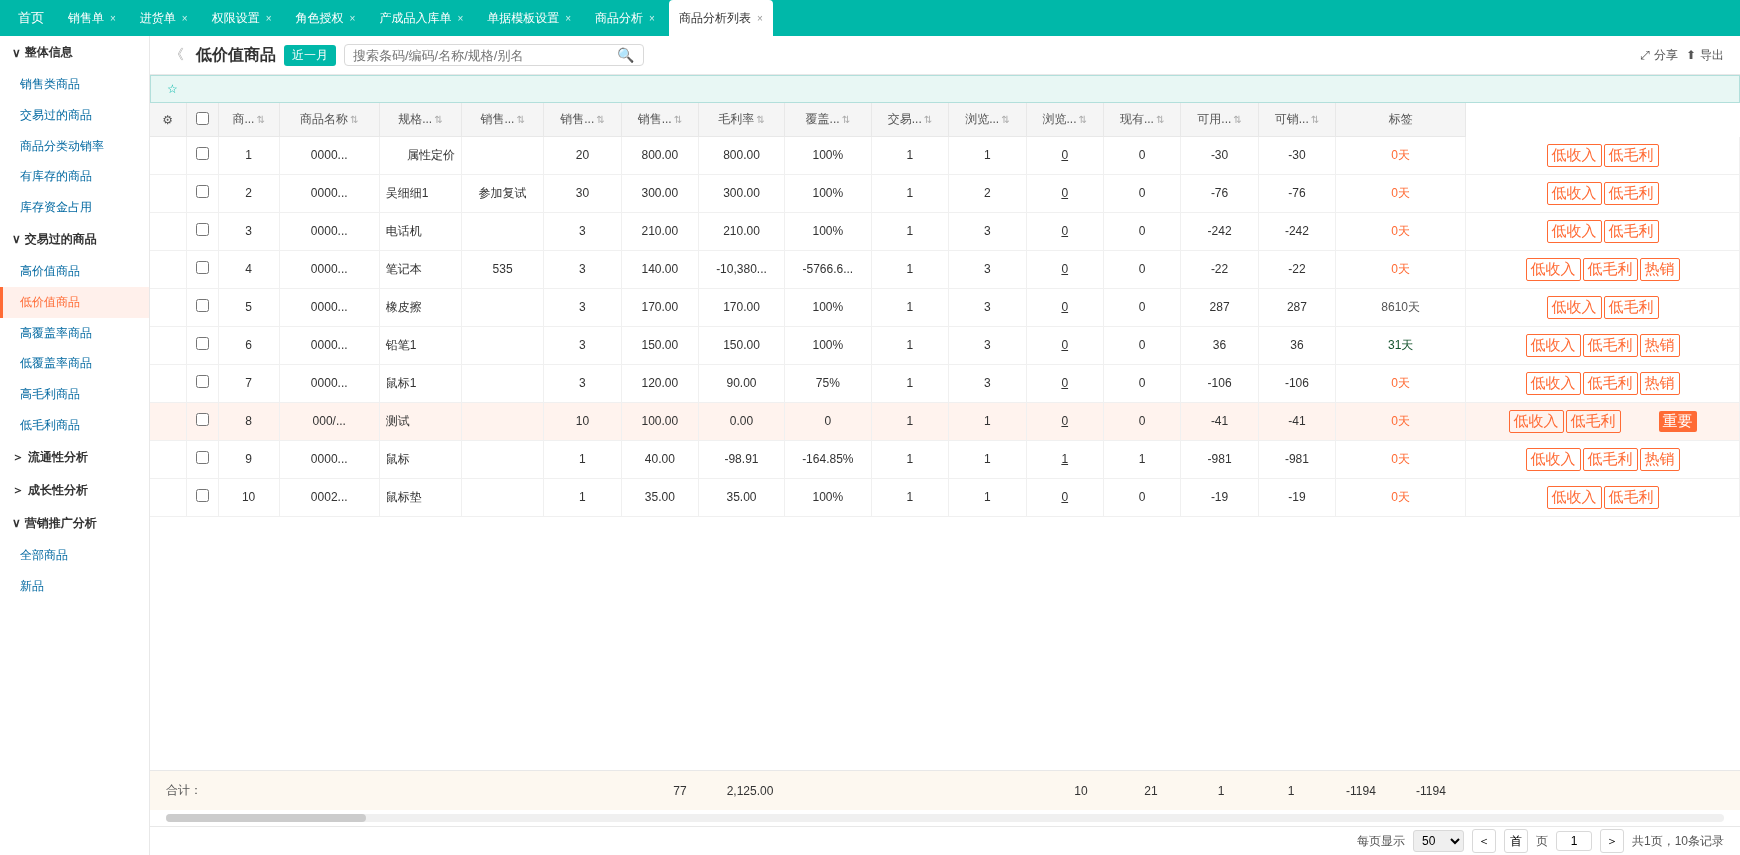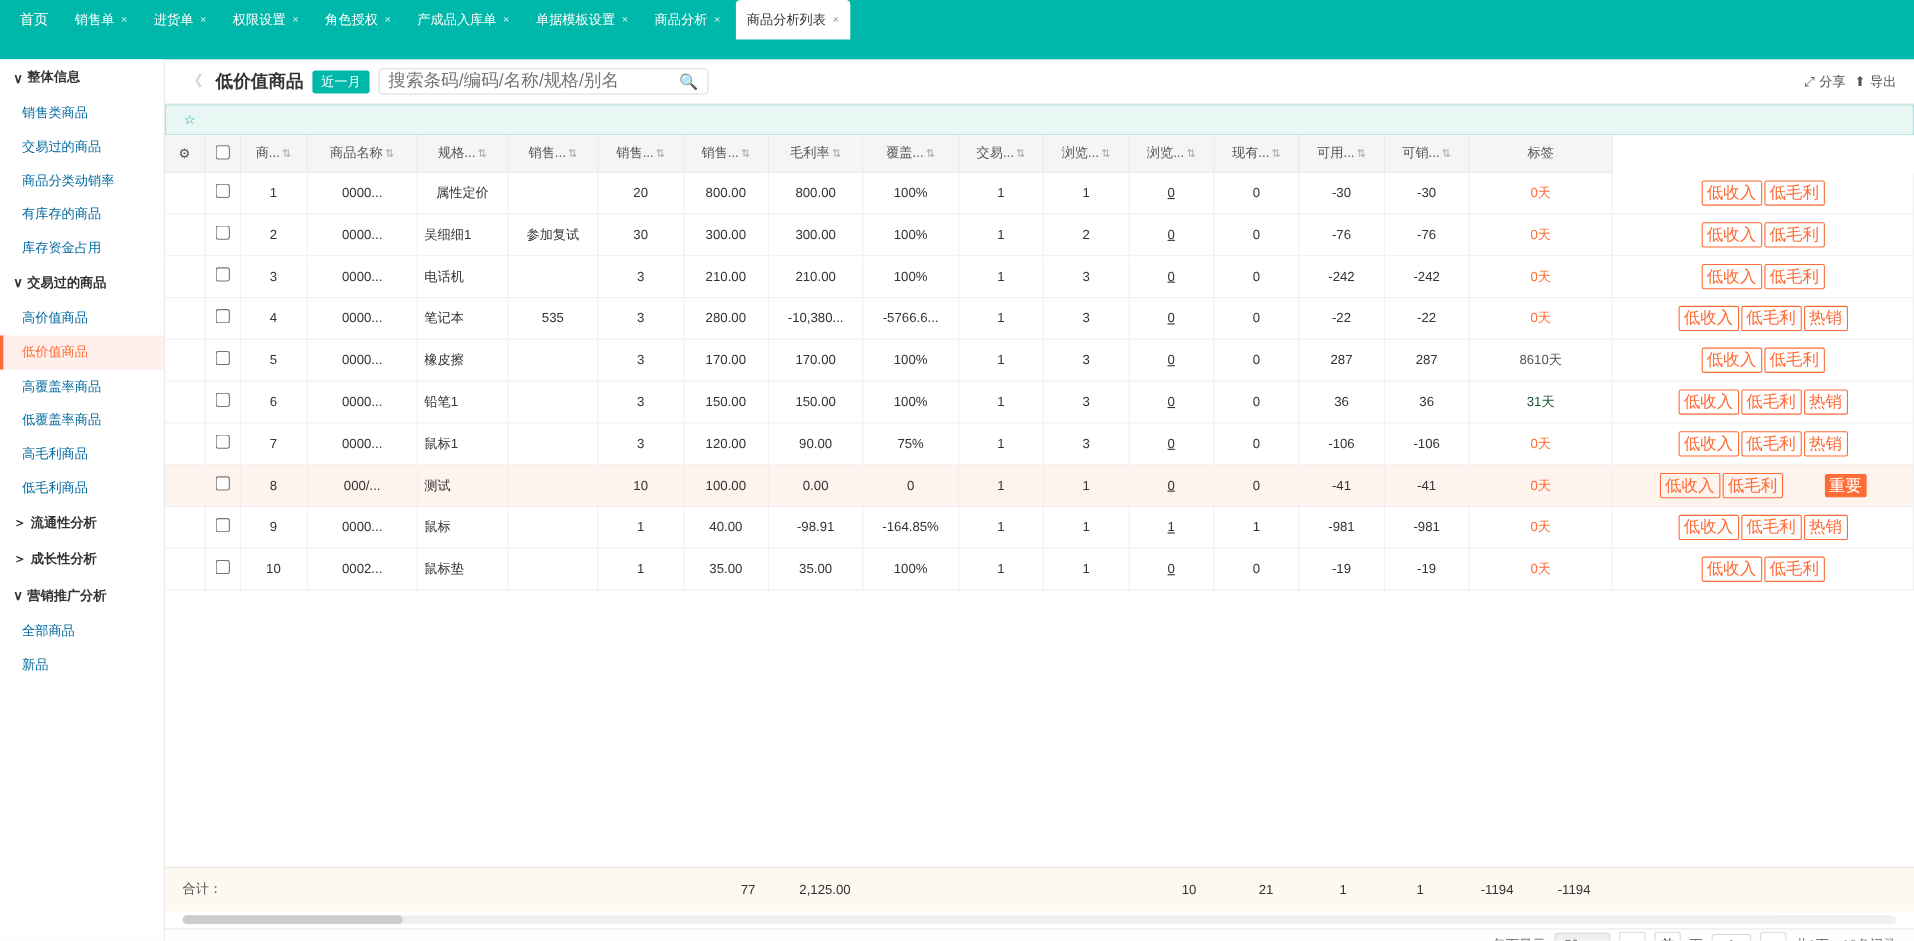--- a/index.html
+++ b/index.html
@@ -1,21 +1,21 @@
 <!DOCTYPE html>
 <html><head>
   <meta charset="utf-8">
   <style>
     * { box-sizing: border-box; margin: 0; padding: 0; font-family: 'Microsoft YaHei', Arial, sans-serif; font-size: 12px; }
     body { background: #f5f5f5; overflow: hidden; width: 1740px; height: 855px; }
 
     
     .top-nav {
-      display: flex; align-items: flex-start;
-      background: #00b8a9; height: 54px; padding: 0 8px;
+      display: flex; align-items: center;
+      background: #00b8a9; height: 36px; padding: 0 8px;
       color: #fff; gap: 4px;
     }
     .nav-item {
       padding: 0 10px; height: 36px; display: flex; align-items: center;
       cursor: pointer; white-space: nowrap; color: #fff; font-size: 13px;
     }
     .nav-item.active { background: #fff; color: #333; border-radius: 4px 4px 0 0; }
     .nav-item .close-x { margin-left: 6px; font-size: 10px; color: rgba(255,255,255,0.8); }
     .nav-item.active .close-x { color: #999; }
 
@@ -47,21 +47,21 @@
     }
     .page-title { font-size: 16px; font-weight: bold; color: #333; }
     .time-filter-btn {
       background: #00b8a9; color: #fff; border: none; border-radius: 3px;
       padding: 2px 8px; font-size: 12px; cursor: pointer;
     }
     .search-box {
       display: flex; align-items: center; border: 1px solid #d9d9d9;
       border-radius: 4px; padding: 2px 8px; gap: 4px; flex: 1; max-width: 300px;
     }
-    .search-box input { border: none; outline: none; font-size: 16px; color: #999; width: 100%; }
+    .search-box input { border: none; outline: none; font-size: 13px; color: #999; width: 100%; }
     .search-icon { color: #00b8a9; font-size: 14px; }
     .header-actions { margin-left: auto; display: flex; gap: 8px; align-items: center; }
     .action-btn { display: flex; align-items: center; gap: 4px; cursor: pointer; color: #555; font-size: 12px; }
 
     
     .notice-bar {
       background: #e8f7f4; border: 1px solid #b2dfdb; padding: 6px 16px;
       color: #555; font-size: 12px; display: flex; align-items: center; gap: 6px;
     }
     .notice-icon { color: #00b8a9; }
@@ -261,21 +261,21 @@
           </tr>
         </thead>
         <tbody id="table-body">
         <tr>
     <td class="cb-cell"></td>
     <td class="cb-cell">
       <input type="checkbox" style="">
     </td>
     <td>1</td>
     <td>0000...</td>
-    <td style="text-align:center;">属性定价</td>
+    <td style="text-align:right;">属性定价</td>
     <td></td>
     <td>20</td>
     <td>800.00</td>
     <td>800.00</td>
     <td>100%</td>
     <td>1</td>
     <td>1</td>
     <td><span class="link-style">0</span></td>
     <td>0</td>
     <td>-30</td>
@@ -330,21 +330,21 @@
             <tr>
     <td class="cb-cell"></td>
     <td class="cb-cell">
       <input type="checkbox" style="">
     </td>
     <td>4</td>
     <td>0000...</td>
     <td style="text-align:left;">笔记本</td>
     <td>535</td>
     <td>3</td>
-    <td>280.00</td>
+    <td>140.00</td>
     <td>-10,380...</td>
     <td>-5766.6...</td>
     <td>1</td>
     <td>3</td>
     <td><span class="link-style">0</span></td>
     <td>0</td>
     <td>-22</td>
     <td>-22</td>
     <td style="color:#ff6b35;">0天</td>
     <td><span class="tag-badge tag-low-income">低收入</span><span class="tag-badge tag-low-margin">低毛利</span><span class="tag-badge tag-hot">热销</span></td>

